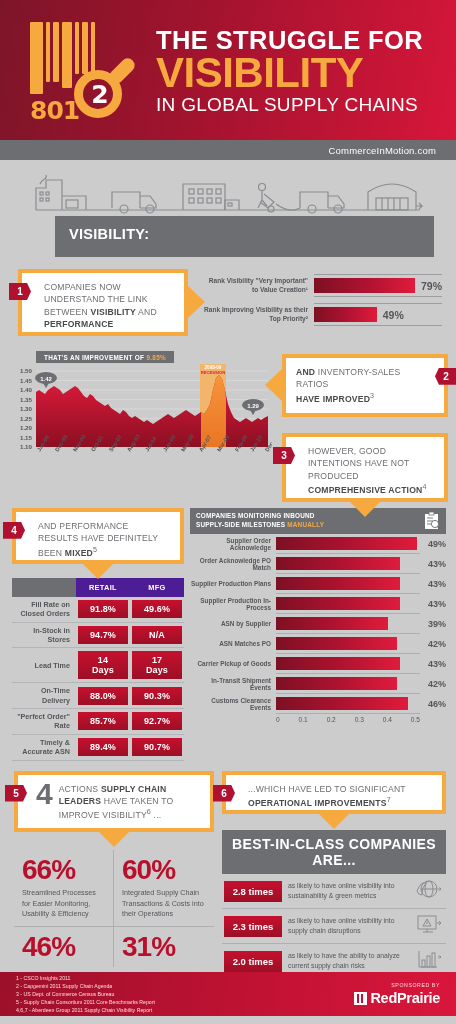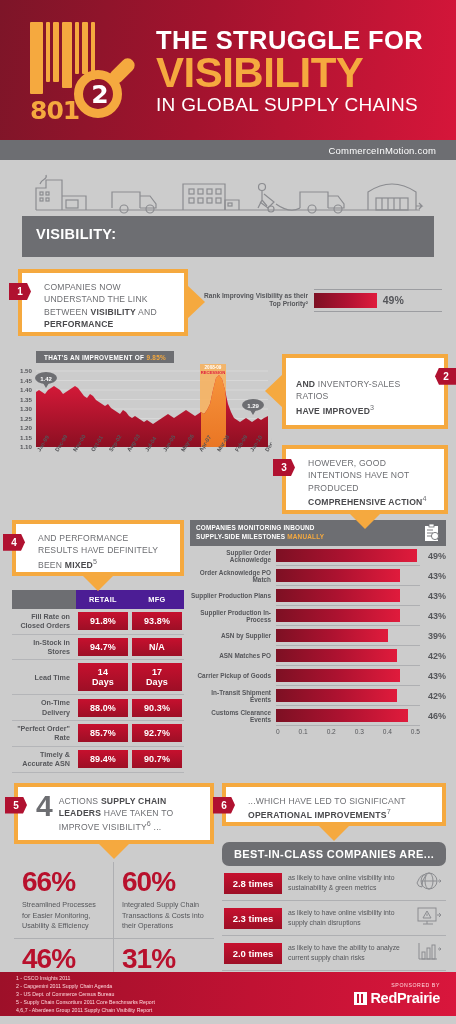--- a/index.html
+++ b/index.html
@@ -58,21 +58,21 @@
   .urlbar {
     height: 20px; background:#6d6e72; color:#ffffff;
     display:flex; align-items:center; justify-content:flex-end;
     padding-right: 20px; font-size: 9.5px; letter-spacing: .2px;
   }
 
   
   .strip { height: 56px; background:#cccccc; padding: 6px 28px 0 28px; }
 
   
-  .vis-wrap { padding: 0 22px; }
+  .vis-wrap { padding: 0 22px; margin-left: 33px; }
   .vis-box { background:#6d6e72; color:#ffffff; padding: 10px 14px 12px 14px; }
   .vis-head { font-size: 14.5px; font-weight: bold; letter-spacing:.3px; margin-bottom: 3px; }
   .vis-body { font-size: 9.6px; line-height: 1.45; color:#eeeeee; }
 
   
   .callout { position: relative; background:#f5a93f; padding: 4px; }
   .callout-inner { background:#ffffff; padding: 8px 10px 1px 22px; }
   .callout-num {
     position:absolute; left:-9px; top: 14px; width: 22px; height: 17px;
     background:#b01130; color:#fff; font-size: 10px; font-weight:bold;
@@ -162,21 +162,21 @@
   .lower-right { flex:1; }
   .stats-grid { display:grid; grid-template-columns: 1fr 1fr; margin-top: 18px; }
   .stat { padding: 6px 8px; position:relative; }
   .stat .big { color:#b8102c; font-size: 28px; font-weight:bold; letter-spacing:-1px; line-height:1; }
   .stat .cap { font-size: 7.2px; color:#55565a; line-height:1.5; margin-top: 4px; }
   .stats-grid .stat:nth-child(odd) { border-right: 1px solid #aeafb2; }
   .stats-grid .stat:nth-child(1), .stats-grid .stat:nth-child(2) { border-bottom: 1px solid #aeafb2; }
 
   .bic-head {
     background:#6d6e72; color:#ffffff; text-align:center;
-    font-size: 11px; font-weight:bold; letter-spacing:.4px; padding: 6px 0; margin-top: 16px; border-radius: 7px;
+    font-size: 14px; font-weight:bold; letter-spacing:.4px; padding: 6px 0; margin-top: 16px;
   }
   .bic-row { display:flex; align-items:center; gap: 6px; border-bottom:1px solid #aeafb2; padding: 4px 2px; }
   .bic-chip {
     width: 58px; flex:none; background: linear-gradient(180deg,#c6102e 0%, #9d0f26 100%);
     color:#ffffff; font-size: 9.5px; font-weight:bold; text-align:center; padding: 5px 0;
   }
   .bic-txt { flex:1; font-size: 6.8px; color:#55565a; line-height:1.5; }
   .bic-ico { width: 30px; flex:none; }
 
   
@@ -289,20 +289,29 @@
         <div class="callout-num">1</div>
         <div class="arrow-r"></div>
         <div class="callout-inner">
           <div class="callout-txt">
             COMPANIES NOW UNDERSTAND THE LINK BETWEEN <b>VISIBILITY</b> AND <b>PERFORMANCE</b>
           </div>
         </div>
       </div>
     </div>
     <div class="sec1-right">
+      <div class="hbar-row">
+        <div class="hbar-lbl">Rank Visibility "Very Important" to Value Creation¹</div>
+        <div class="hbar-track">
+          <div class="hbar-flex">
+            <div class="hbar-fill" style="width:79%"></div>
+            <div class="hbar-val">79%</div>
+          </div>
+        </div>
+      </div>
       <div class="hbar-row">
         <div class="hbar-lbl">Rank Improving Visibility as their Top Priority²</div>
         <div class="hbar-track">
           <div class="hbar-flex">
             <div class="hbar-fill" style="width:49%"></div>
             <div class="hbar-val">49%</div>
           </div>
         </div>
       </div>
     </div>
@@ -387,21 +396,21 @@
           <text transform="translate(243,88) rotate(-58)">Jan-10</text>
           <text transform="translate(258,88) rotate(-58)">Dec-10</text>
         </g>
       </svg>
     </div>
 
     <div class="sec-right-calls">
       <div class="callout">
         <div class="callout-num right">2</div>
         <div class="arrow-l"></div>
-        <div class="callout-inner" style="padding:20px 18px 8px 10px">
+        <div class="callout-inner" style="padding:8px 18px 8px 10px">
           <div class="callout-txt">
             <b>AND</b> INVENTORY-SALES RATIOS<br><b>HAVE IMPROVED</b><sup>3</sup>
           </div>
         </div>
       </div>
       <div class="callout">
         <div class="callout-num">3</div>
         <div class="arrow-d"></div>
         <div class="callout-inner">
           <div class="callout-txt">
@@ -430,21 +439,21 @@
           <th class="hd blank"></th>
           <th class="hd">RETAIL</th>
           <th class="hd">MFG</th>
         </tr>
         <tr>
           <td class="lbl">Fill Rate on Closed Orders</td>
           <td class="val">
                 <span class="chip">91.8%</span>
               </td>
           <td class="val">
-                <span class="chip">93.8%</span>
+                <span class="chip">49.6%</span>
               </td>
         </tr>
         <tr>
           <td class="lbl">In-Stock in Stores</td>
           <td class="val">
                 <span class="chip">94.7%</span>
               </td>
           <td class="val">
                 <span class="chip">N/A</span>
               </td>

